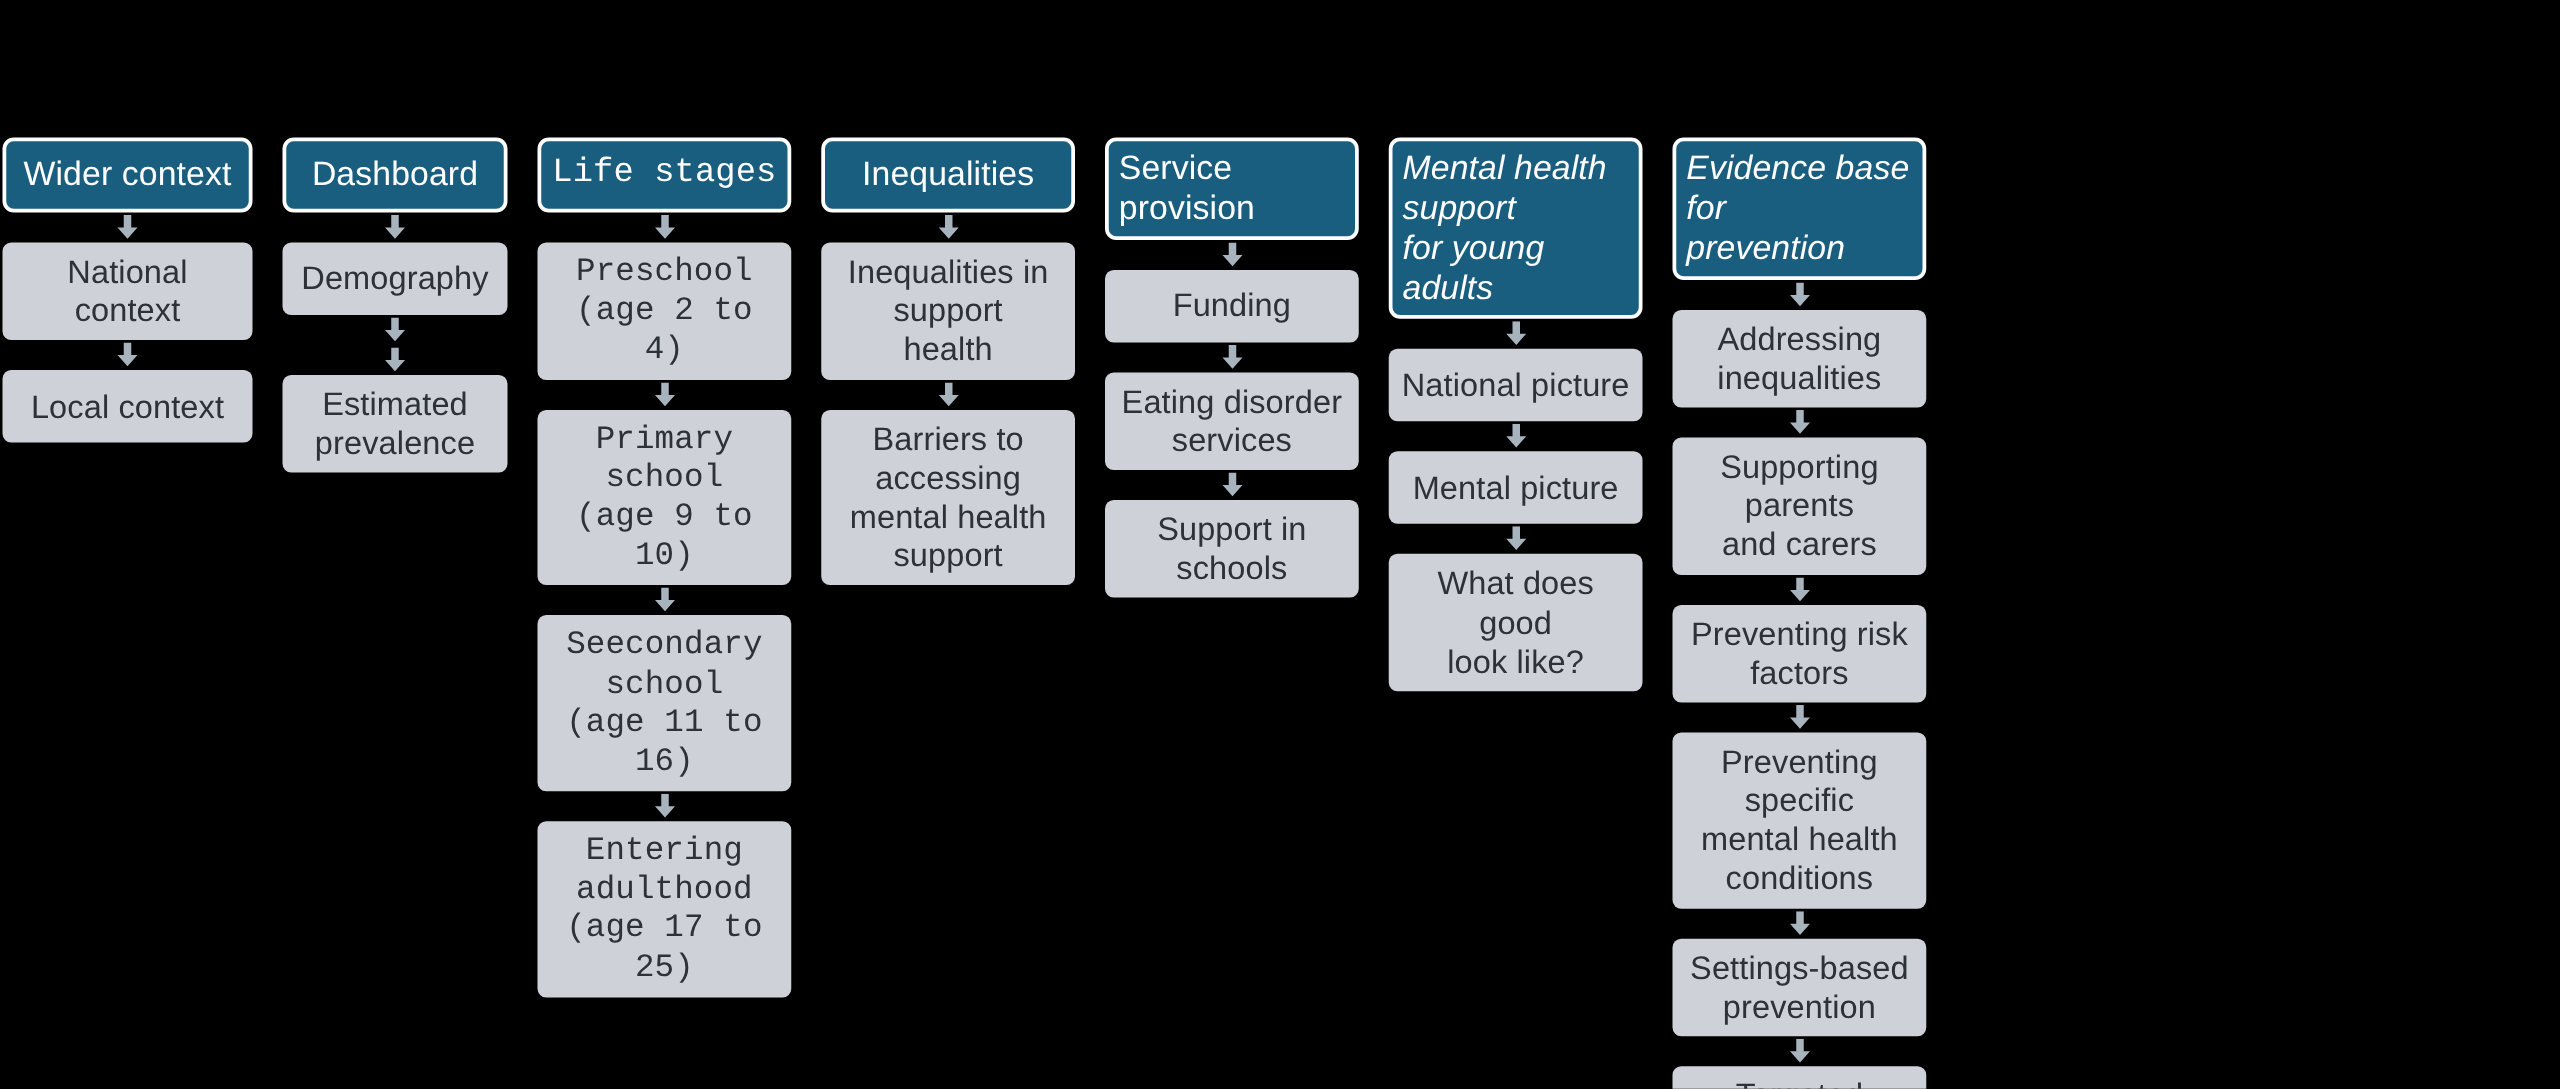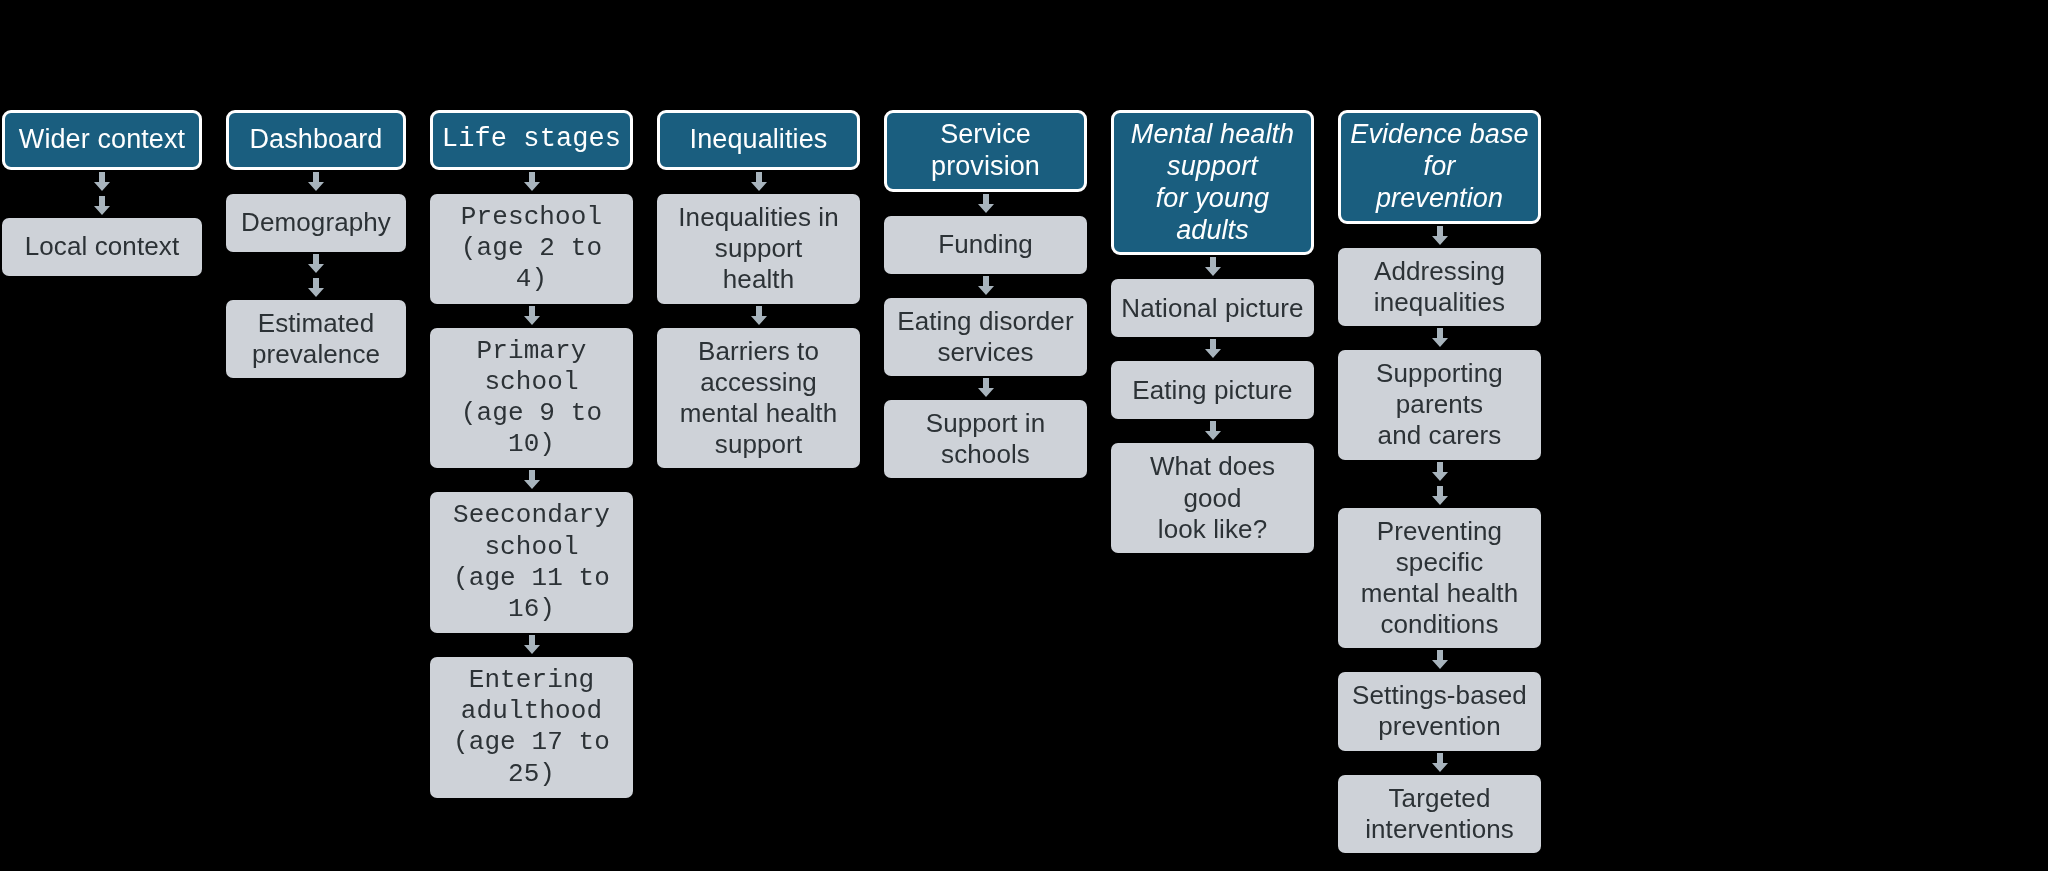--- a/index.html
+++ b/index.html
@@ -39,21 +39,21 @@
   
   .header-node {
     background: #1a5e7f;
     color: #ffffff;
     border: 3px solid #ffffff;
     border-radius: 9px;
     box-sizing: border-box;
     display: flex;
     align-items: center;
     justify-content: center;
-    text-align: center;
+    text-align: left;
     font-size: 27px;
     font-weight: 400;
     line-height: 1.18;
     padding: 6px 8px;
     min-height: 60px;
     letter-spacing: 0.1px;
   }
   .header-node.two-line {
     min-height: 60px;
     font-style: italic;
@@ -103,20 +103,23 @@
 <div id="diagram">
     <div class="column" style="width: 200px;">
       <div class="header-node">
         <span class="node-text">Wider context</span>
       </div>
       <div class="connector">
         <svg width="18" height="20" viewBox="0 0 18 20">
           <path d="M6 0 H12 V10 H17 L9 19 L1 10 H6 Z" fill="#a8b4bd"></path>
         </svg>
       </div>
+      <div class="child-node lines-1">
+        <span class="node-text">National context</span>
+      </div>
       <div class="connector">
         <svg width="18" height="20" viewBox="0 0 18 20">
           <path d="M6 0 H12 V10 H17 L9 19 L1 10 H6 Z" fill="#a8b4bd"></path>
         </svg>
       </div>
       <div class="child-node lines-1">
         <span class="node-text">Local context</span>
       </div>
     </div>
     <div class="column" style="width: 180px;">
@@ -253,21 +256,21 @@
       </div>
       <div class="child-node lines-1">
         <span class="node-text">National picture</span>
       </div>
       <div class="connector">
         <svg width="18" height="20" viewBox="0 0 18 20">
           <path d="M6 0 H12 V10 H17 L9 19 L1 10 H6 Z" fill="#a8b4bd"></path>
         </svg>
       </div>
       <div class="child-node lines-1">
-        <span class="node-text">Eating picture</span>
+        <span class="node-text">Mental picture</span>
       </div>
       <div class="connector">
         <svg width="18" height="20" viewBox="0 0 18 20">
           <path d="M6 0 H12 V10 H17 L9 19 L1 10 H6 Z" fill="#a8b4bd"></path>
         </svg>
       </div>
       <div class="child-node lines-2">
         <span class="node-text">What does good
 look like?</span>
       </div>
@@ -293,20 +296,24 @@
       </div>
       <div class="child-node lines-2">
         <span class="node-text">Supporting parents
 and carers</span>
       </div>
       <div class="connector">
         <svg width="18" height="20" viewBox="0 0 18 20">
           <path d="M6 0 H12 V10 H17 L9 19 L1 10 H6 Z" fill="#a8b4bd"></path>
         </svg>
       </div>
+      <div class="child-node lines-2">
+        <span class="node-text">Preventing risk
+factors</span>
+      </div>
       <div class="connector">
         <svg width="18" height="20" viewBox="0 0 18 20">
           <path d="M6 0 H12 V10 H17 L9 19 L1 10 H6 Z" fill="#a8b4bd"></path>
         </svg>
       </div>
       <div class="child-node lines-3">
         <span class="node-text">Preventing specific
 mental health
 conditions</span>
       </div>

